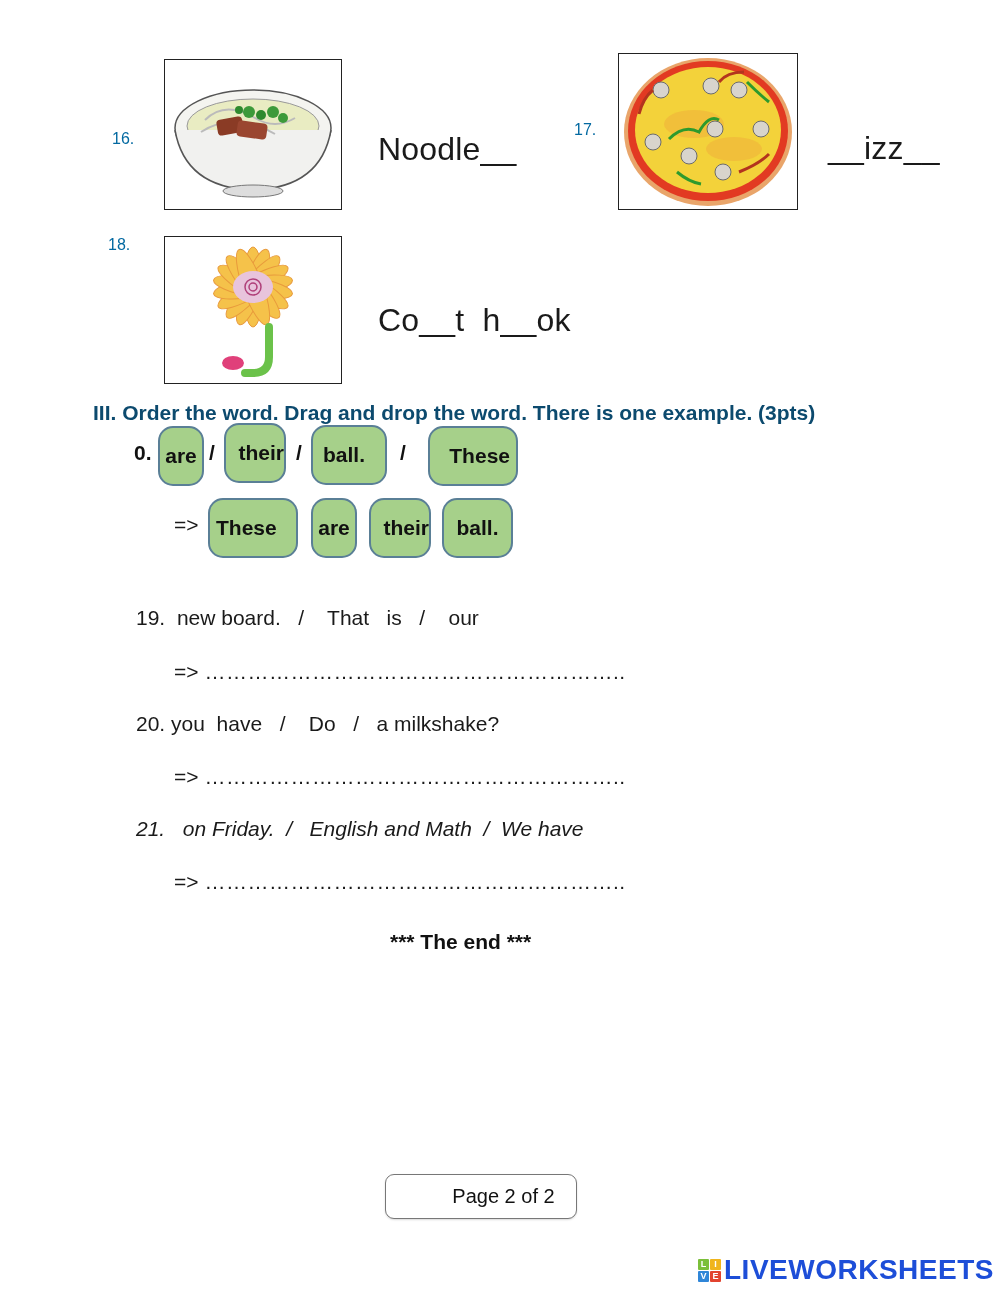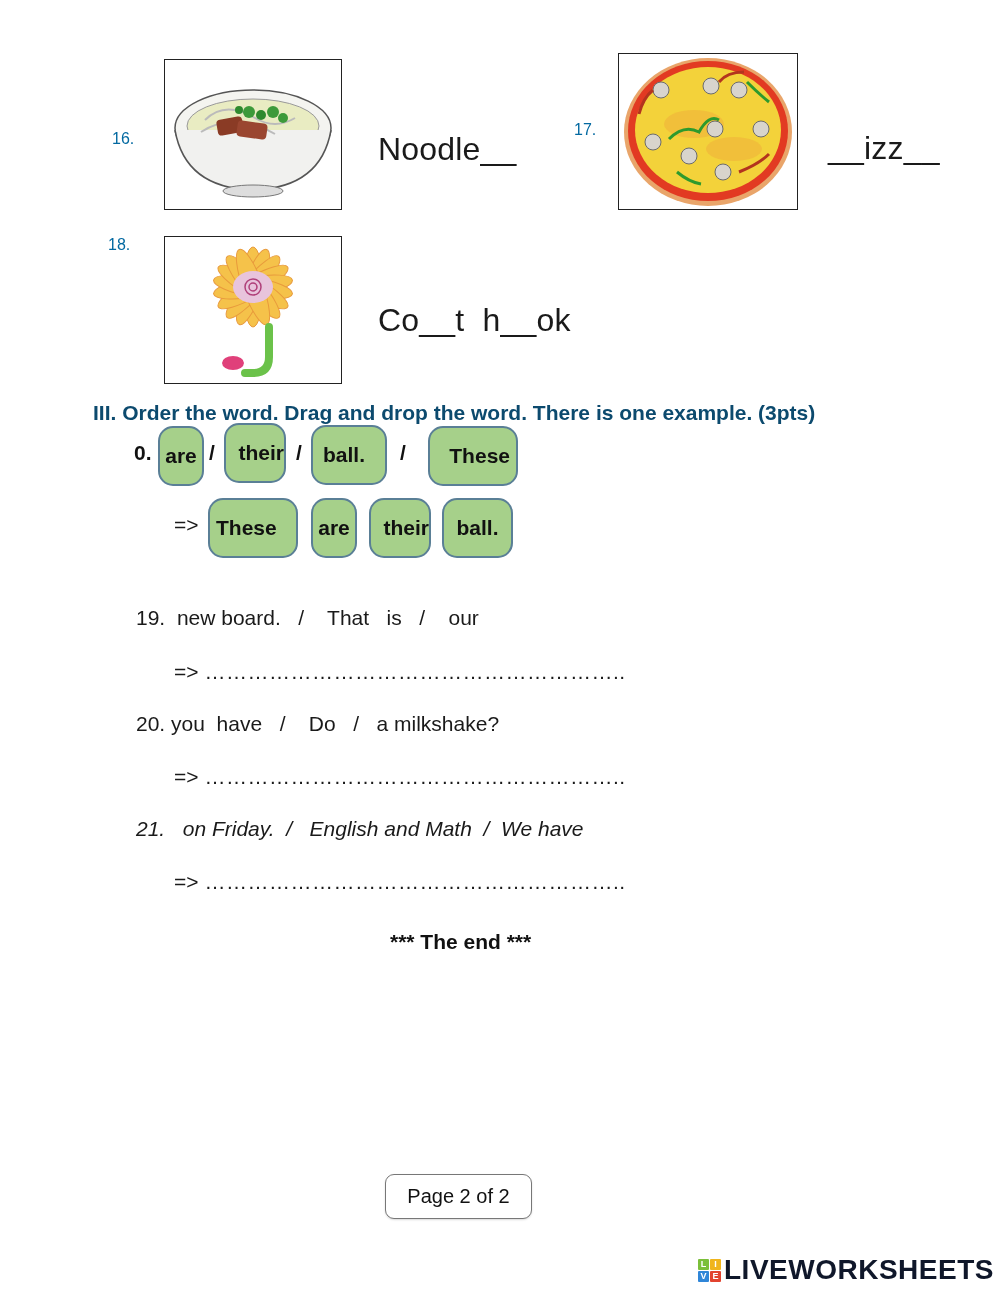--- a/index.html
+++ b/index.html
@@ -21,21 +21,21 @@
     cursor: grab;
   }
   .bold21 { font-weight: bold; font-size: 21px; color: #111; }
   .line { font-size: 21px; color: #1a1a1a; white-space: pre; margin-top: 32px; }
   .dots { font-size: 21px; color: #1a1a1a; letter-spacing: 0.5px; }
   .page-pill {
     border: 1.5px solid #777; border-radius: 9px; background: #fff;
     font-size: 20px; color: #111; display: flex; align-items: center; justify-content: center;
     box-shadow: 0 1px 2px rgba(0,0,0,0.15);
   }
-  .logo-text { font-weight: bold; font-size: 28px; color: #0f172a; letter-spacing: 0.5px; }
+  .logo-text { font-weight: bold; font-size: 28px; color: #1d4ed8; letter-spacing: 0.5px; }
   .logo-grid { display: grid; grid-template-columns: 11px 11px; grid-template-rows: 11px 11px; gap: 1px; }
   .logo-grid span { font-size: 9px; font-weight: bold; color: #fff; display: flex; align-items: center; justify-content: center; border-radius: 1px; }
 </style>
 </head>
 <body>
 
 <div class="abs num" style="left:112px;top:130px;">16.</div>
 <div class="abs imgbox" style="left:164px;top:59px;width:176px;height:149px;">
   <svg width="176" height="149" viewBox="0 0 176 149">
     <ellipse cx="88" cy="68" rx="78" ry="38" fill="#f4f4f0" stroke="#555" stroke-width="1.5"></ellipse>
@@ -129,21 +129,21 @@
 <div class="abs line" style="left:174px;top:628px;"><span>=&gt;</span><span> </span><span class="dots">…………………………………………………..</span></div>
 
 <div class="abs line" style="left:136px;top:680px;"><span>20.</span><span> </span><span>you  have</span><span>   /    </span><span>Do</span><span>   /   </span><span>a milkshake?</span></div>
 <div class="abs line" style="left:174px;top:733px;"><span>=&gt;</span><span> </span><span class="dots">…………………………………………………..</span></div>
 
 <div class="abs line" style="left:136px;top:785px;font-style:italic;"><span>21.</span><span>   </span><span>on Friday.</span><span>  /   </span><span>English and Math</span><span>  /  </span><span>We have</span></div>
 <div class="abs line" style="left:174px;top:838px;"><span>=&gt;</span><span> </span><span class="dots">…………………………………………………..</span></div>
 
 <div class="abs bold21" style="left:390px;top:930px;">*** The end ***</div>
 
-<div class="abs page-pill" style="left:385px;top:1174px;width:145px;height:43px;">Page 2 of 2</div>
+<div class="abs page-pill" style="left:385px;top:1174px;width:145px;height:43px;padding-left:45px;">Page 2 of 2</div>
 
 <div class="abs" style="left:698px;top:1254px;display:flex;align-items:center;gap:3px;">
   <div class="logo-grid">
     <span style="background:#7bbf3a;">L</span>
     <span style="background:#f0b51c;">I</span>
     <span style="background:#2f86d8;">V</span>
     <span style="background:#e2432f;">E</span>
   </div>
   <span class="logo-text">LIVEWORKSHEETS</span>
 </div>

